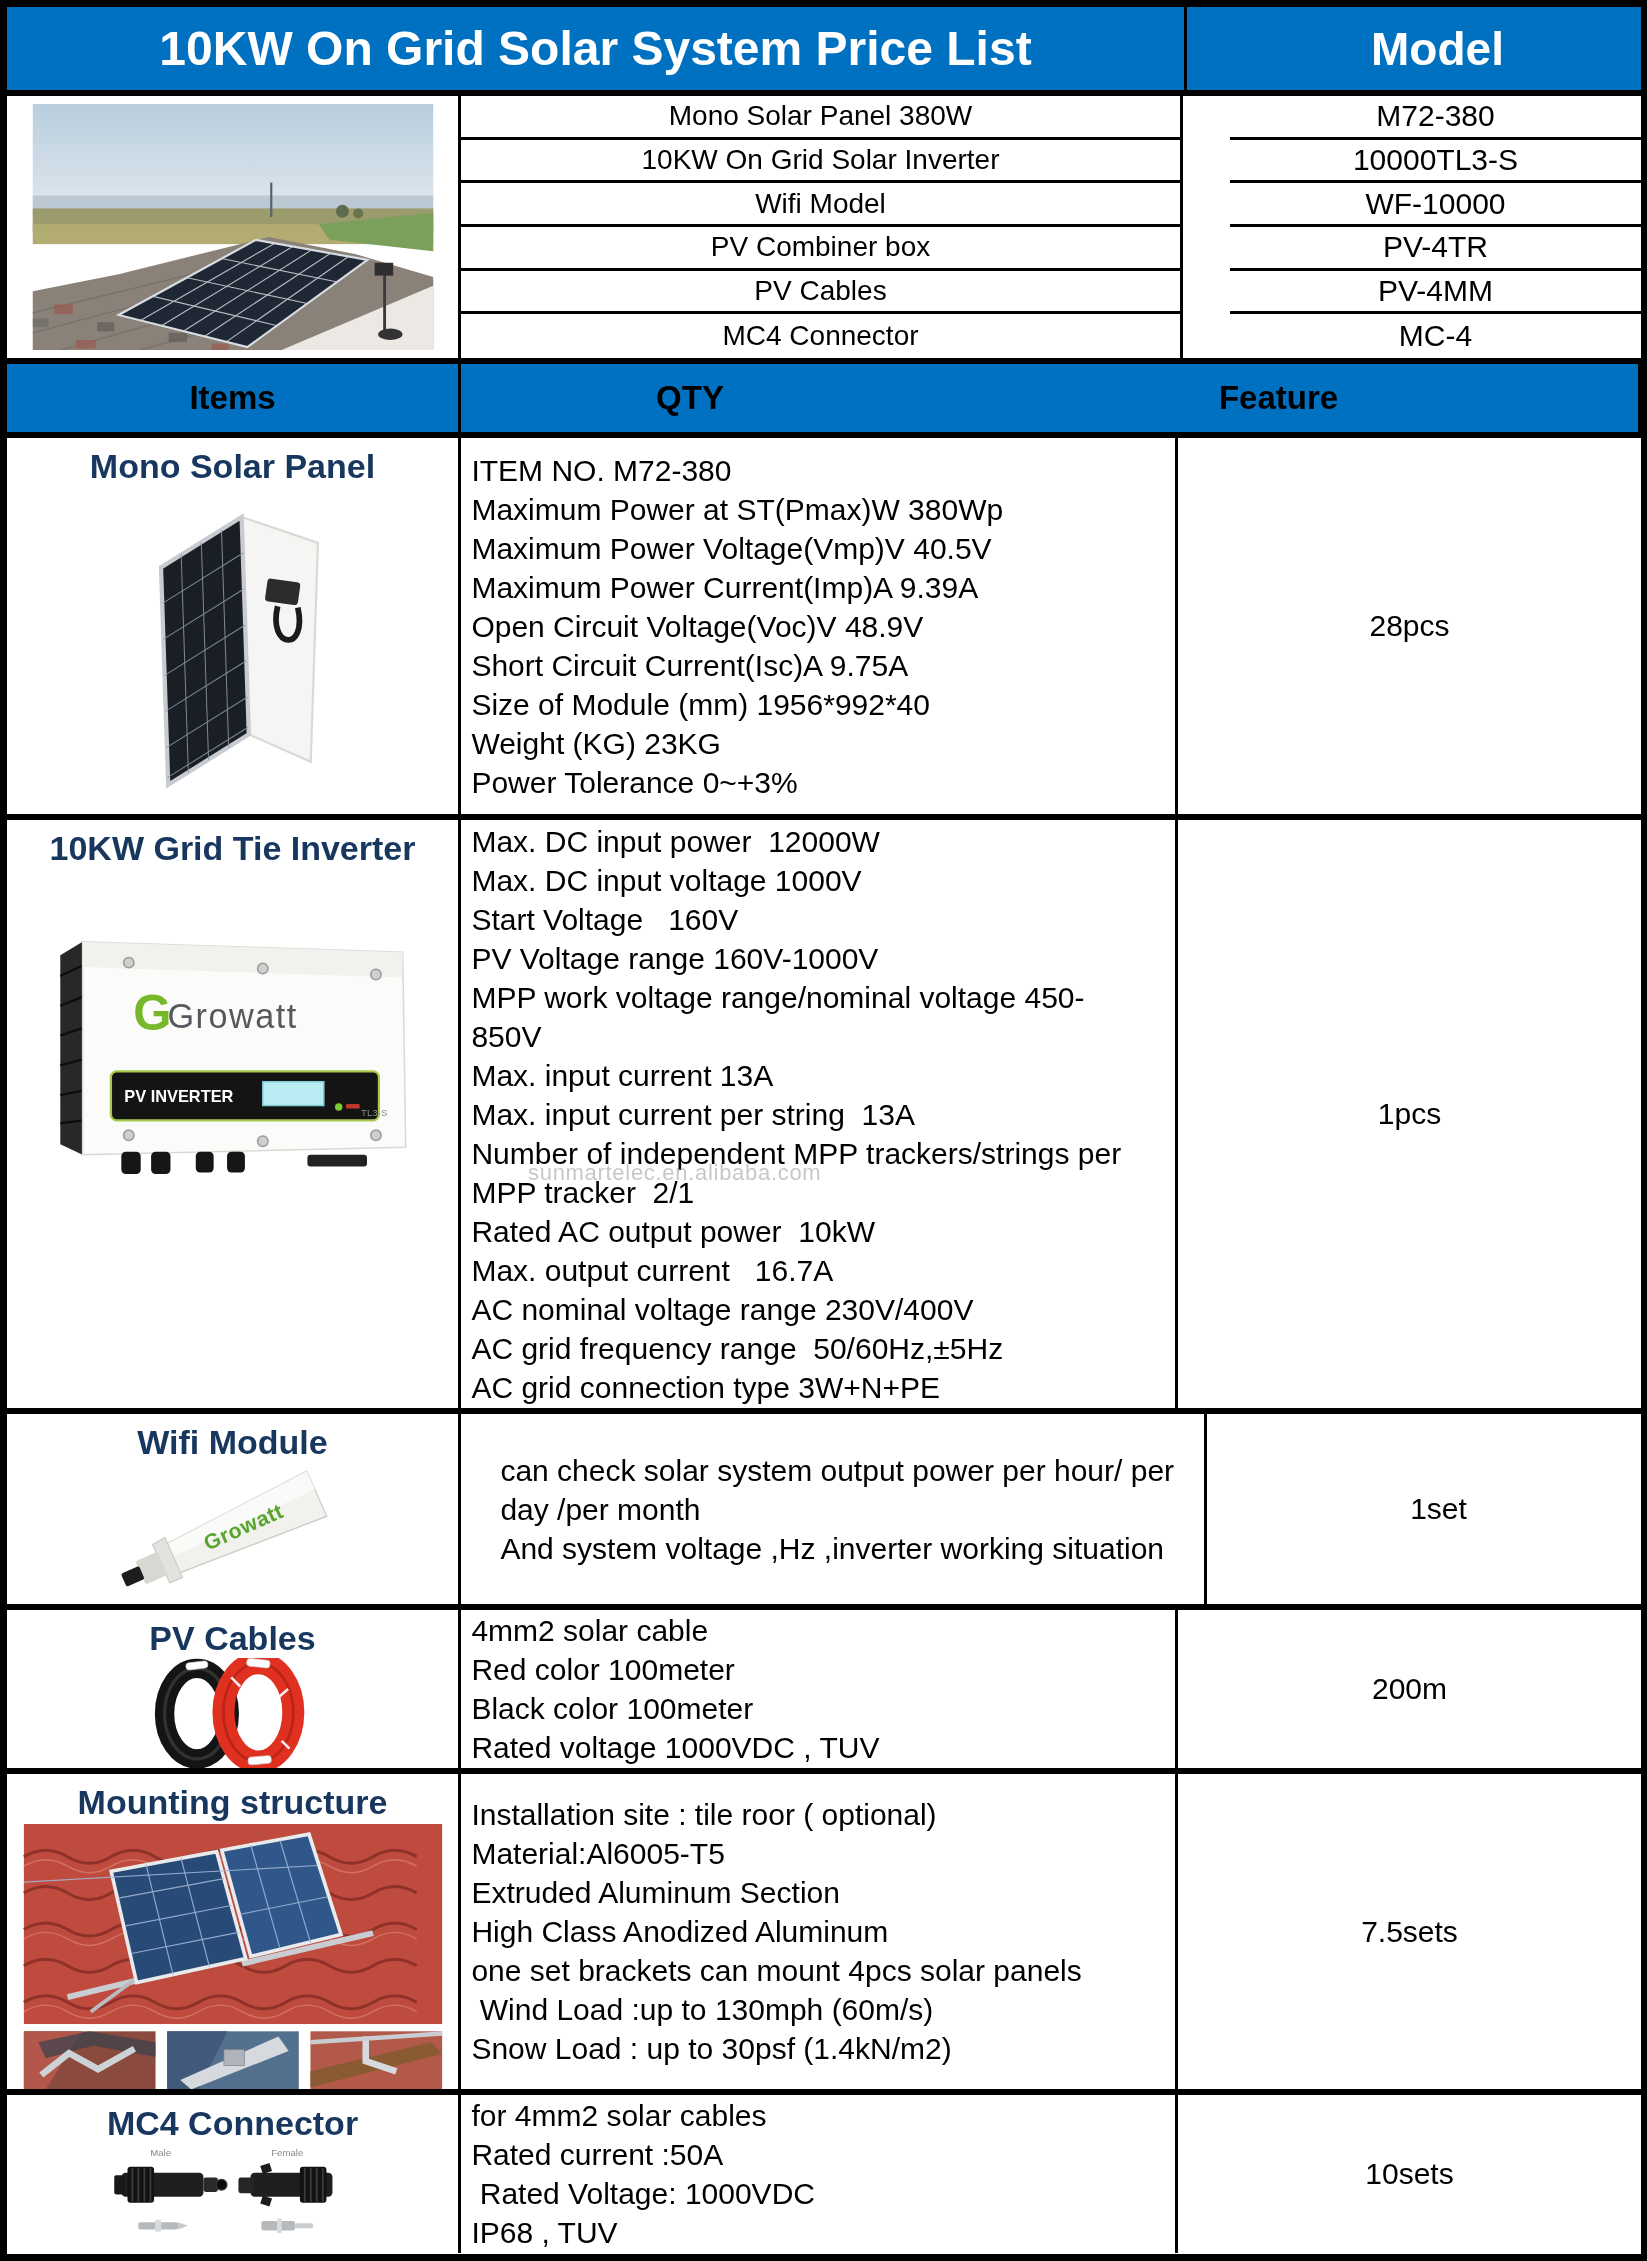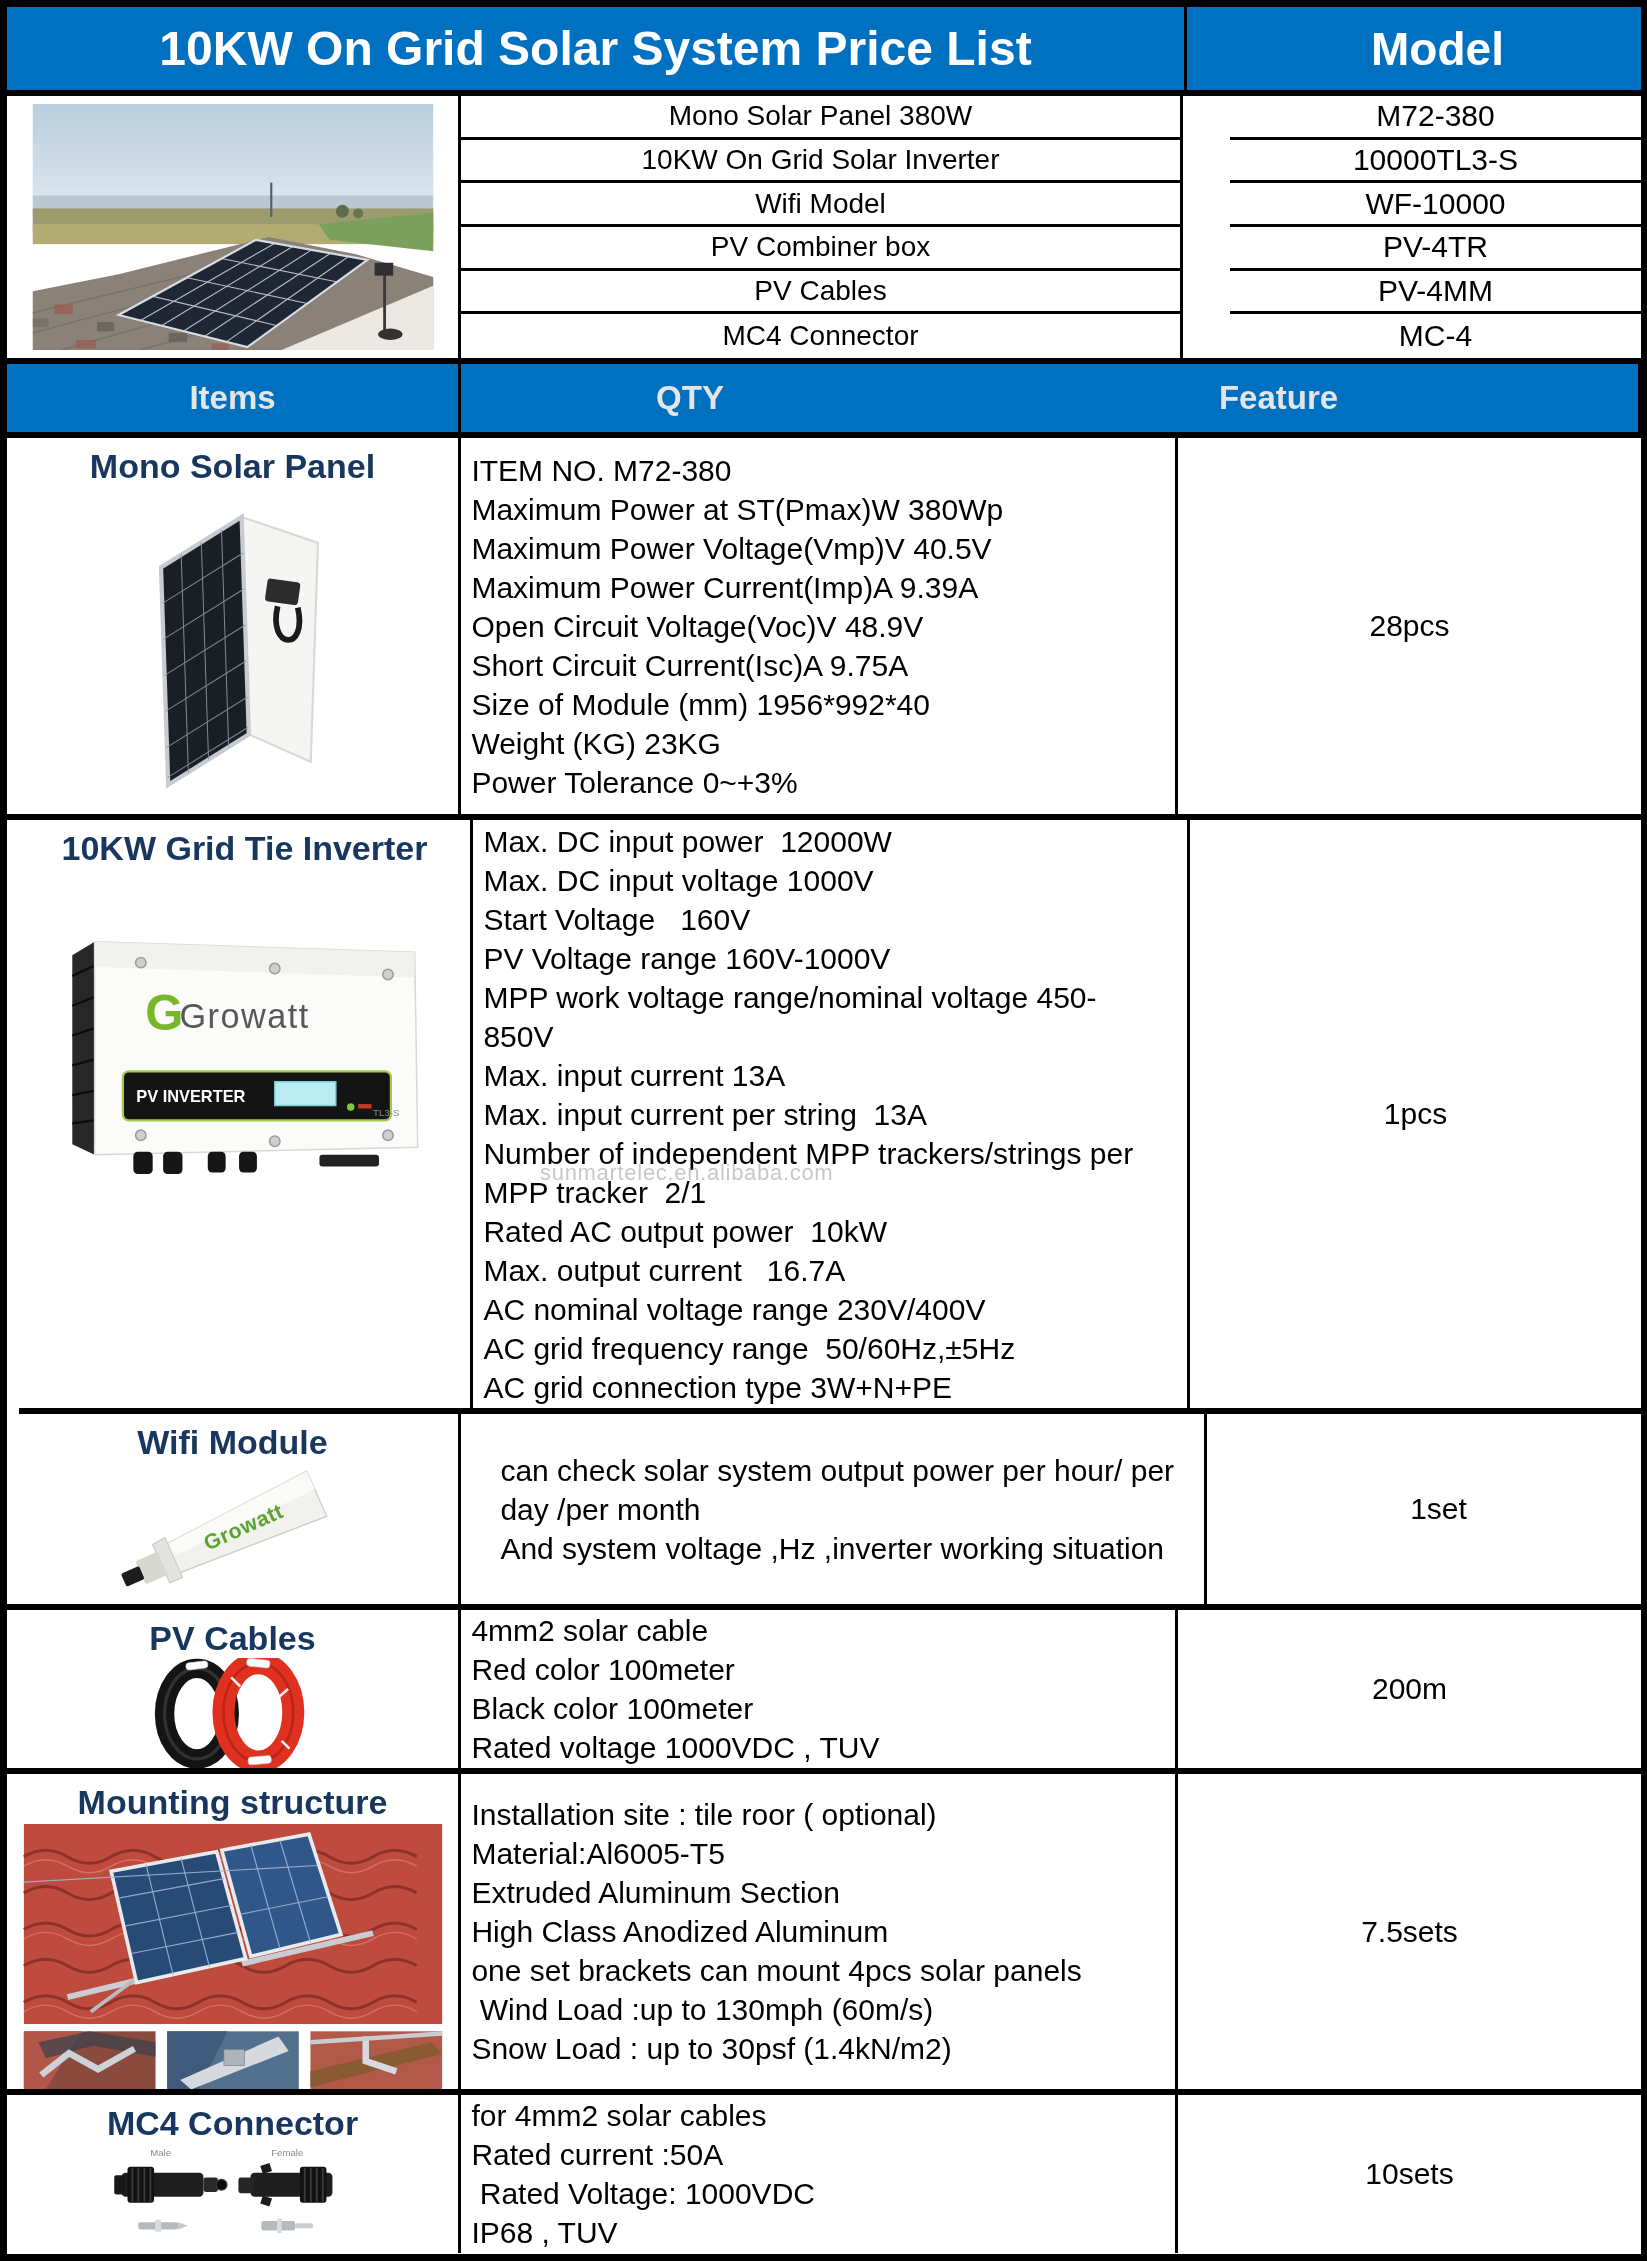--- a/index.html
+++ b/index.html
@@ -19,38 +19,38 @@
   .tt-img{grid-row:1 / span 6;border-right:3.7px solid #000;display:flex;align-items:center;justify-content:center;background:#fff;}
   .tt-c{border-right:3.7px solid #000;border-bottom:3.7px solid #000;display:flex;align-items:center;justify-content:center;font-size:28px;}
   .tt-m{border-bottom:3.7px solid #000;display:flex;align-items:center;justify-content:center;font-size:30px;margin-left:47px;}
   .tt-c.nb,.tt-m.nb{border-bottom:none;}
 
   
   .hdr-row{display:flex;height:68px;border-bottom:6px solid #000;}
   .hdr-items{width:454px;box-sizing:border-box;border-right:3.7px solid #000;}
   .hdr-feature{width:722px;box-sizing:border-box;border-right:3.7px solid #000;}
   .hdr-qty{flex:1;}
-  .hdr-cell{background:#0070C0;color:#e5e5e5;font-weight:bold;font-size:33px;
+  .hdr-cell{background:#0070C0;color:#000000;font-weight:bold;font-size:33px;
     display:flex;align-items:center;justify-content:center;}
 
   
   .mrow{display:flex;border-bottom:6px solid #000;}
   .mrow.last{border-bottom:none;}
   .item-cell{width:454px;box-sizing:border-box;border-right:3.7px solid #000;
     display:flex;flex-direction:column;align-items:center;overflow:hidden;}
   .feat-cell{width:717px;box-sizing:border-box;border-right:3.7px solid #000;
     display:flex;flex-direction:column;justify-content:center;
     padding:0 10.4px;font-size:30px;line-height:39px;white-space:pre-wrap;
     position:relative;overflow:hidden;}
   .qty-cell{flex:1;display:flex;align-items:center;justify-content:center;font-size:30px;}
   .item-label{font-weight:bold;color:#17375E;font-size:34px;margin-top:9px;text-align:center;}
   .watermark{position:absolute;left:67px;top:333px;font-size:22px;color:#9a9a9a;opacity:.55;letter-spacing:0.7px;}
 
   .h-mono{height:376px;}
-  .h-inv{height:588px;margin-left:12px;}
+  .h-inv{height:588px;}
   .h-wifi{height:190px;gap:29px;}
   .h-cab{height:158px;}
   .h-mnt{height:315px;}
   .h-mc4{height:158px;}
   svg{display:block;}
 </style>
 </head>
 <body>
 
 <div class="sheet">

